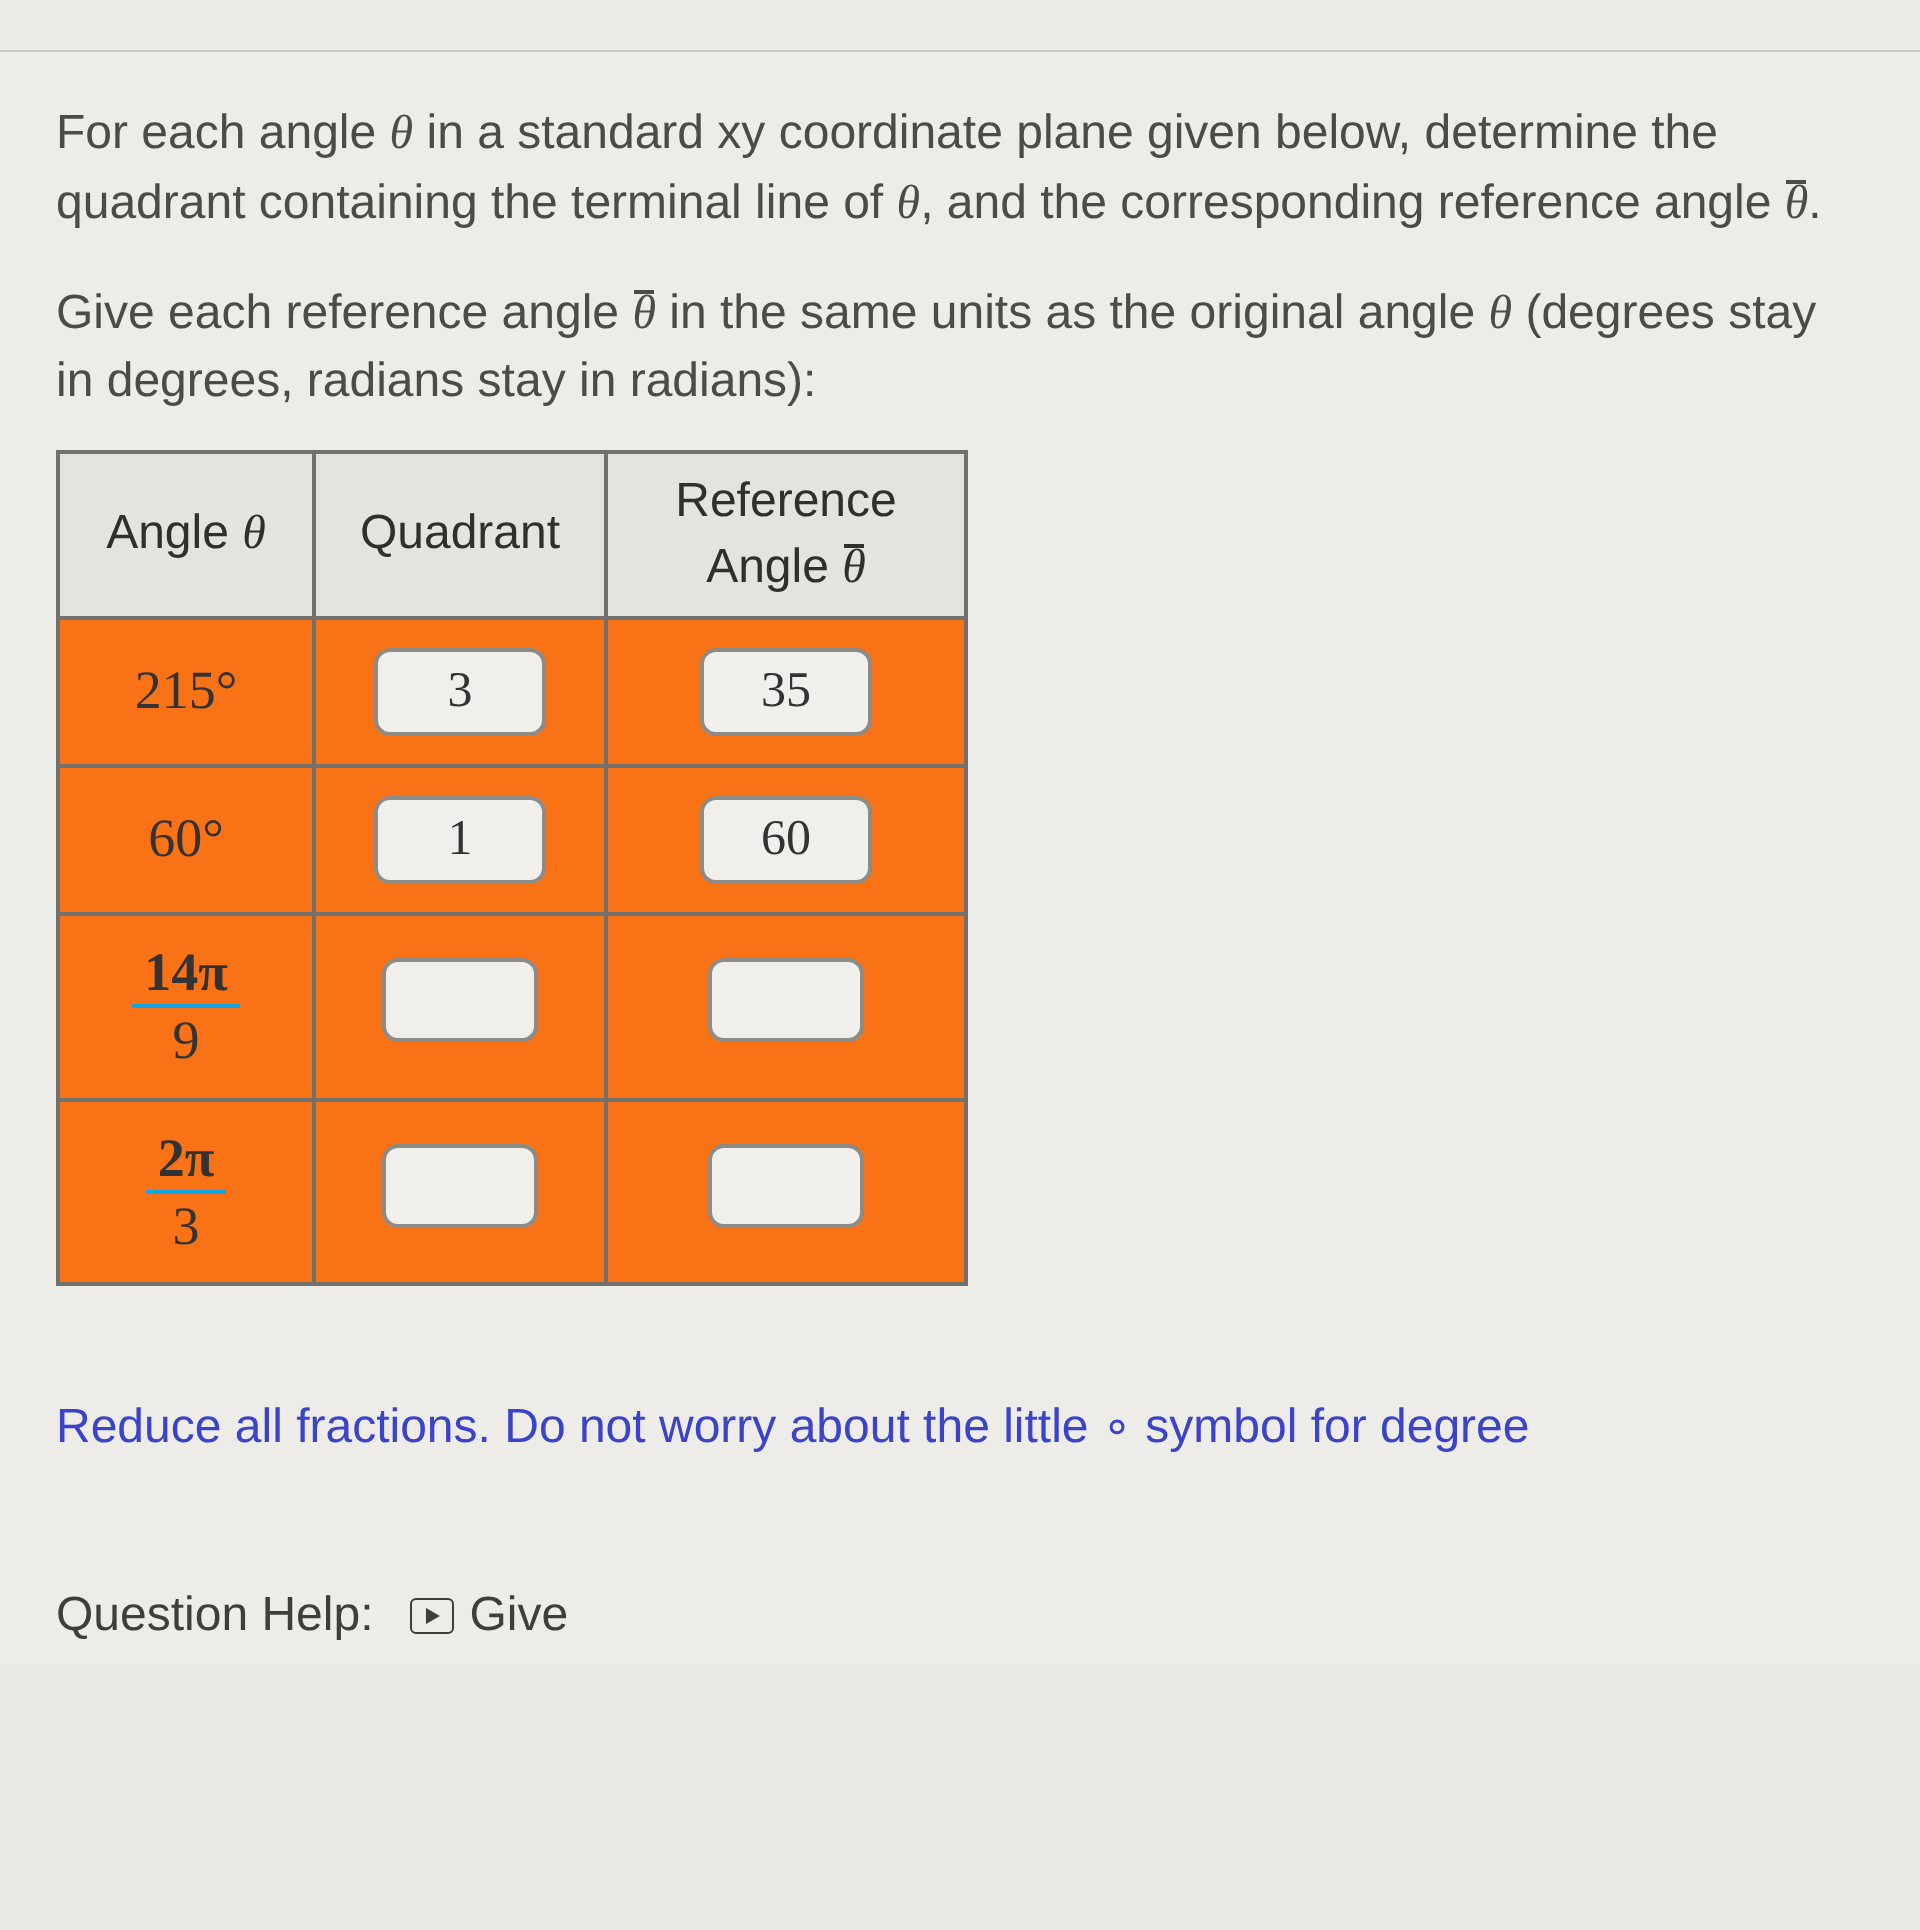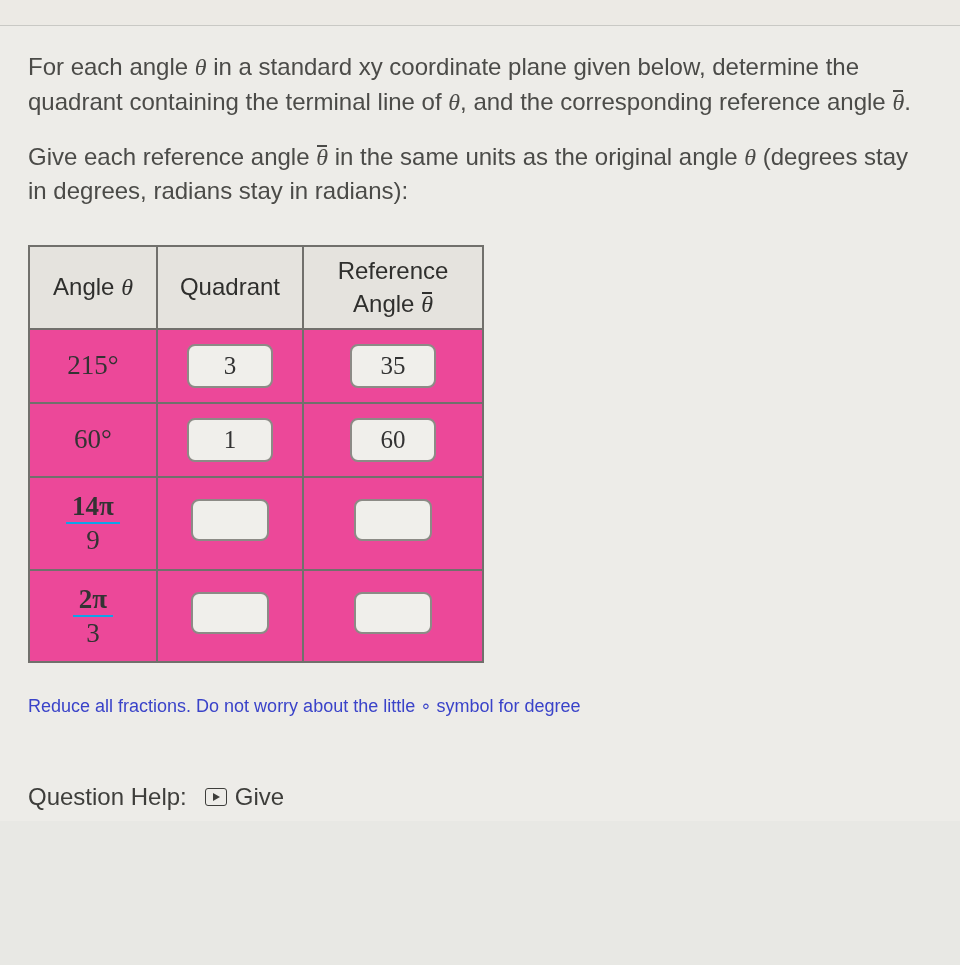--- a/index.html
+++ b/index.html
@@ -30,23 +30,23 @@
     .theta { font-style: italic; font-family: "Georgia", serif; }
     .theta-bar { position: relative; font-style: italic; font-family: "Georgia", serif; }
     .theta-bar::before {
       content: "";
       position: absolute;
       top: 1px; left: 1px; right: 1px;
       height: 2px;
       background: currentColor;
     }
     table.answers {
-      margin-top: 36px;
+      margin-top: 16px;
       border-collapse: collapse;
-      background: #ec4899;
+      background: #f97316;
     }
     table.answers th, table.answers td {
       border: 2px solid #71706c;
       text-align: center;
       vertical-align: middle;
       font-family: "Georgia", "Times New Roman", serif;
     }
     table.answers th {
       background: #e5e3de;
       font-weight: normal;
@@ -86,22 +86,22 @@
       border-radius: 8px;
       background: #f0efeb;
       font-size: 25px;
       line-height: 40px;
       padding: 0 14px;
       color: #333;
       font-family: Georgia, serif;
     }
     .answer-box.empty { min-width: 78px; }
     .note {
-      margin-top: 32px;
-      font-size: 18px;
+      margin-top: 56px;
+      font-size: 24px;
       color: #3a43c9;
       font-family: "Lucida Sans", Verdana, sans-serif;
     }
     .note .circ { color: #3a43c9; }
     .help {
       margin-top: 66px;
       font-size: 24px;
       color: #3e3e3b;
       font-family: "Lucida Sans", Verdana, sans-serif;
       display: flex;

